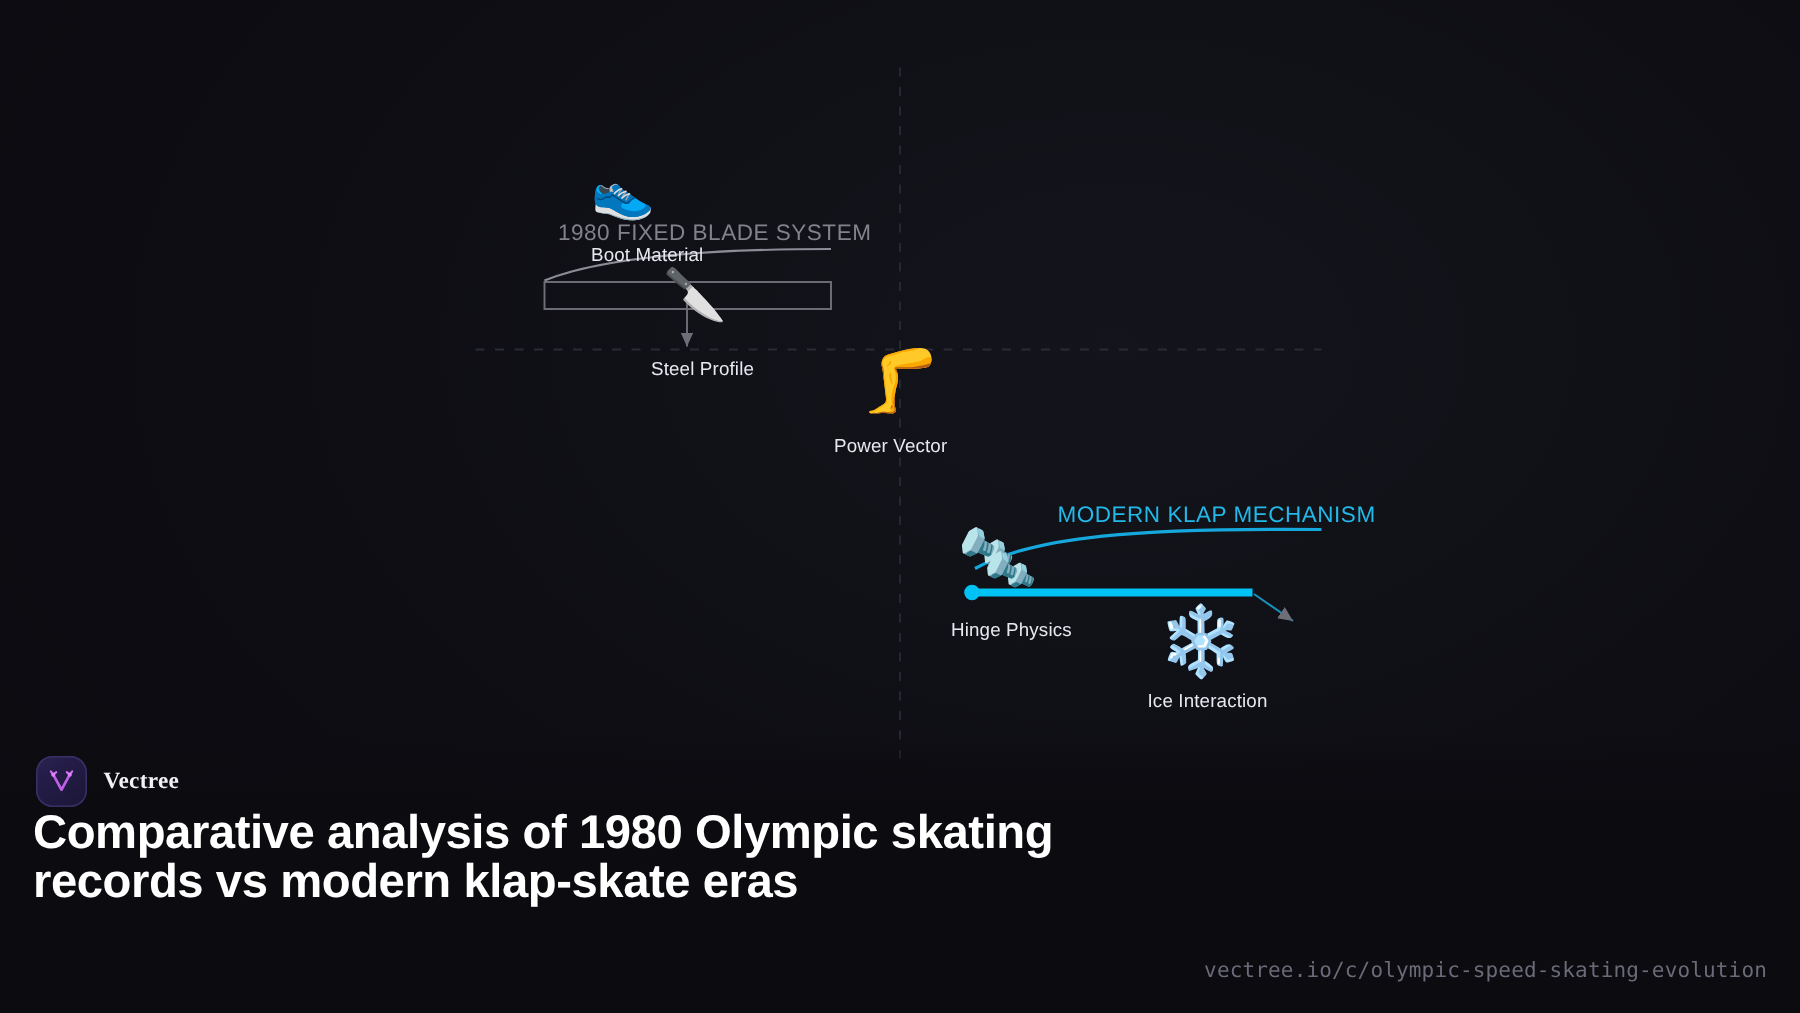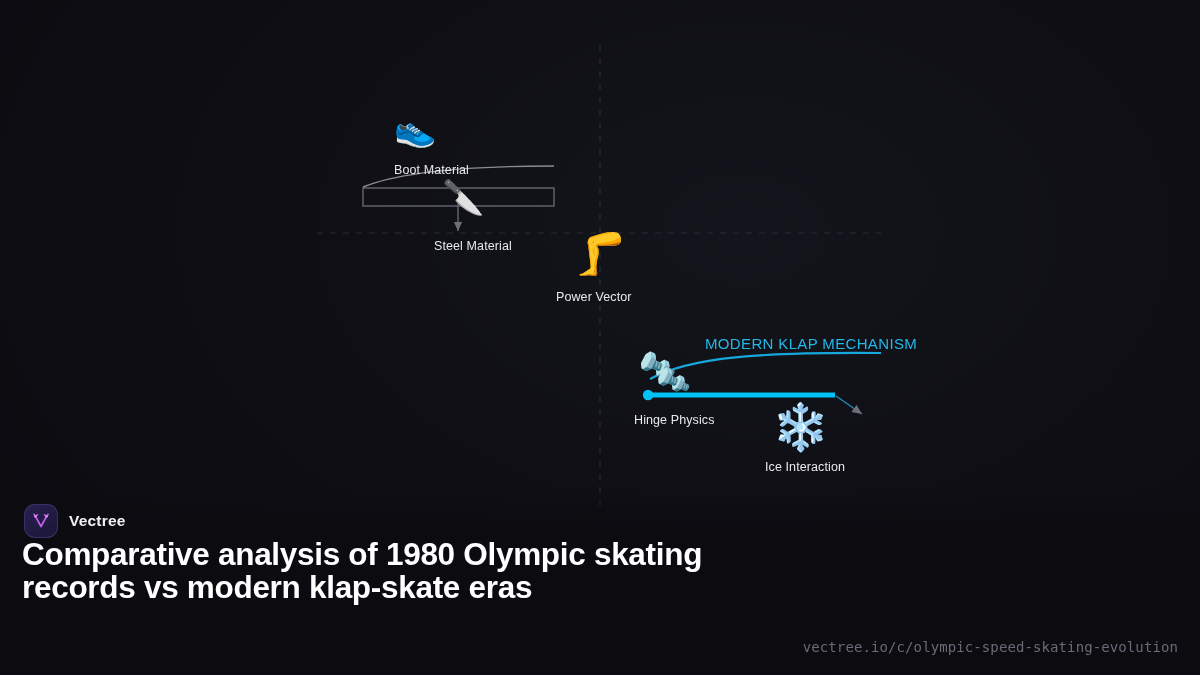--- a/index.html
+++ b/index.html
@@ -75,21 +75,21 @@
     height: 34px;
     border-radius: 11px;
     background: linear-gradient(145deg, #2a2150 0%, #211a42 55%, #1b1636 100%);
     box-shadow: inset 0 0 0 1px #3a3068;
     display: flex;
     align-items: center;
     justify-content: center;
   }
   #brand-name {
     color: #f0f0f5;
-    font-family: Liberation Sans, sans-serif;
+    font-family: Liberation Serif, serif;
     font-size: 15.5px;
     font-weight: bold;
     letter-spacing: .2px;
   }
   #headline {
     position: absolute;
     left: 22px;
     top: 48px;
     width: 800px;
     color: #ffffff;
@@ -146,26 +146,27 @@
 
   <div class="emoji" style="left:442px; top:180px; font-size:34px;">🔪</div>
 
   <div class="emoji" style="left:574px; top:233px; font-size:42px;">🦵</div>
 
   <div class="emoji" style="left:640px; top:352px; font-size:28px; transform:rotate(-18deg);">🔩</div>
   <div class="emoji" style="left:657px; top:368px; font-size:26px; transform:rotate(-18deg);">🔩</div>
 
   <div class="emoji" style="left:772px; top:404px; font-size:46px;">❄️</div>
 
+  <div class="section-head head-legacy" style="left:372px; top:147px;">1980 FIXED BLADE SYSTEM</div>
 
   <div class="section-head head-modern" style="left:657px; top:335px;">MODERN KLAP MECHANISM</div>
 
   <div class="lbl" style="left:382px; top:163px;margin-left:12px;">Boot Material</div>
 
-  <div class="lbl" style="left:434px; top:239px;">Steel Material</div>
+  <div class="lbl" style="left:434px; top:239px;">Steel Profile</div>
 
   <div class="lbl" style="left:556px; top:290px;">Power Vector</div>
 
   <div class="lbl" style="left:634px; top:413px;">Hinge Physics</div>
 
   <div class="lbl" style="left:765px; top:460px;text-align:right;">Ice Interaction</div>
 
   <div id="footer">
 
     <div id="brand-row">

